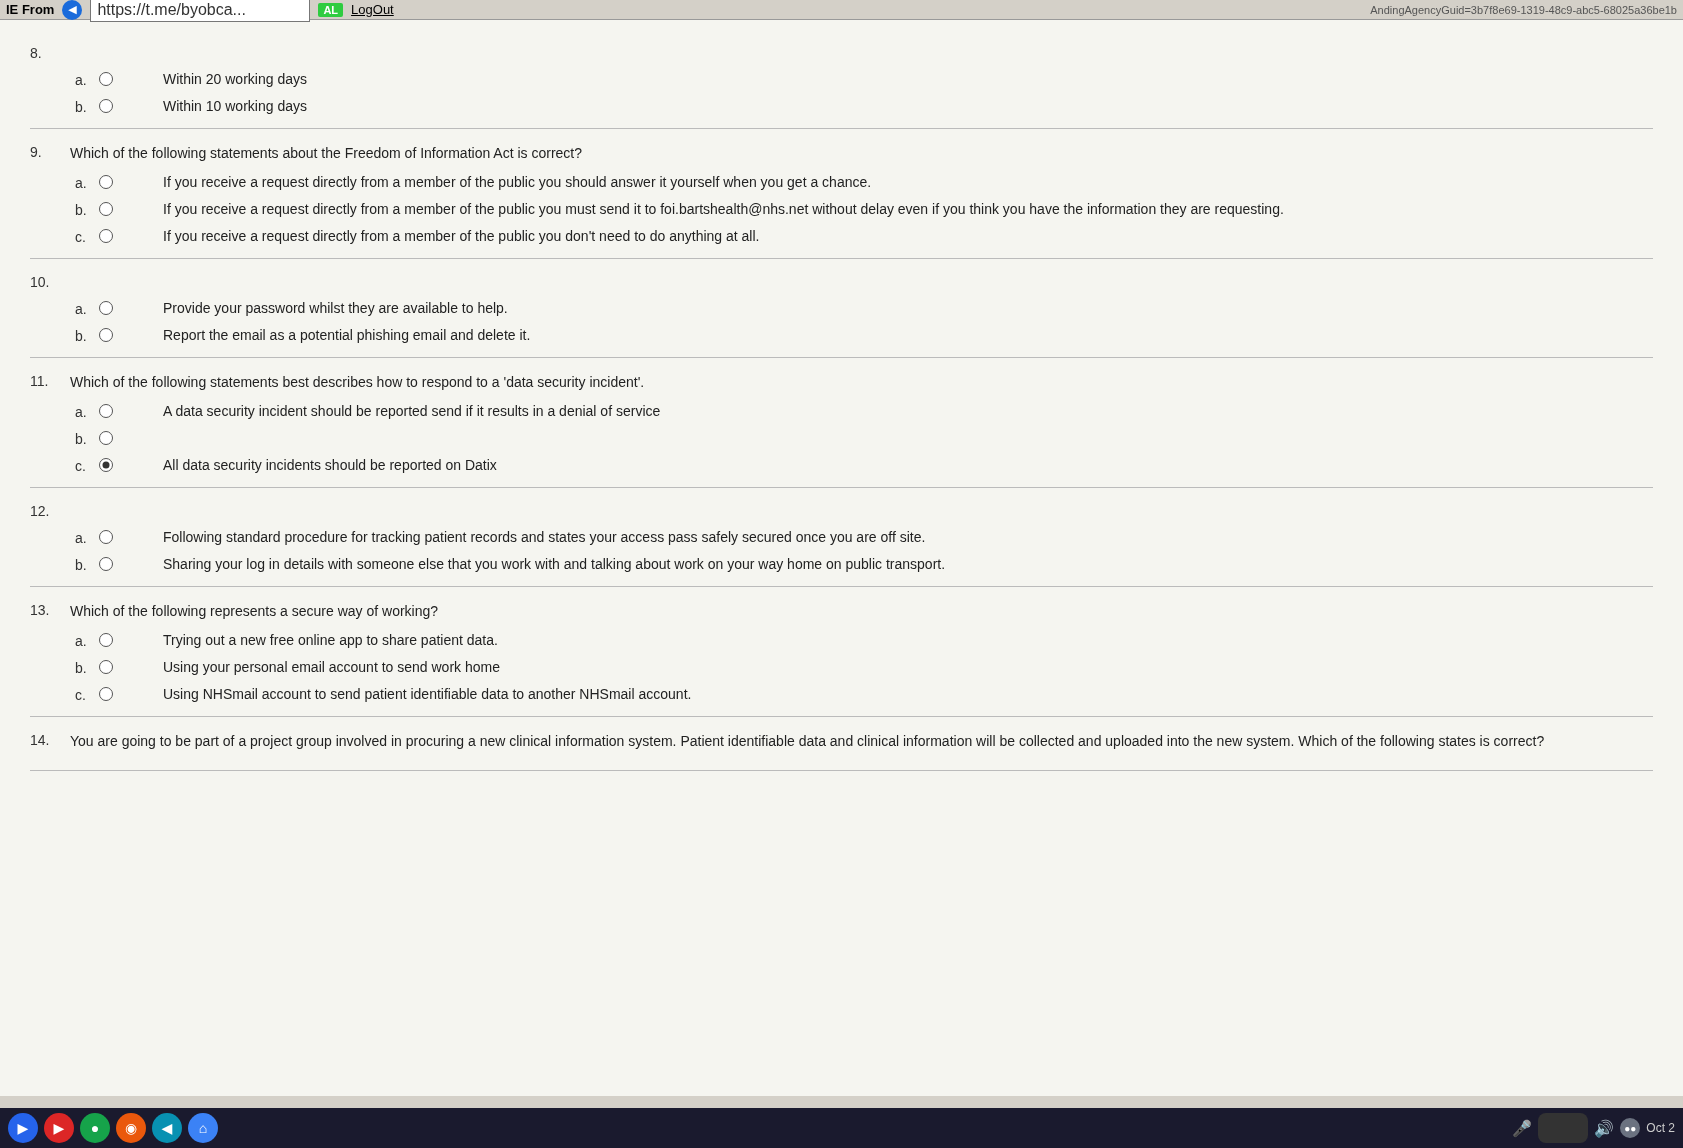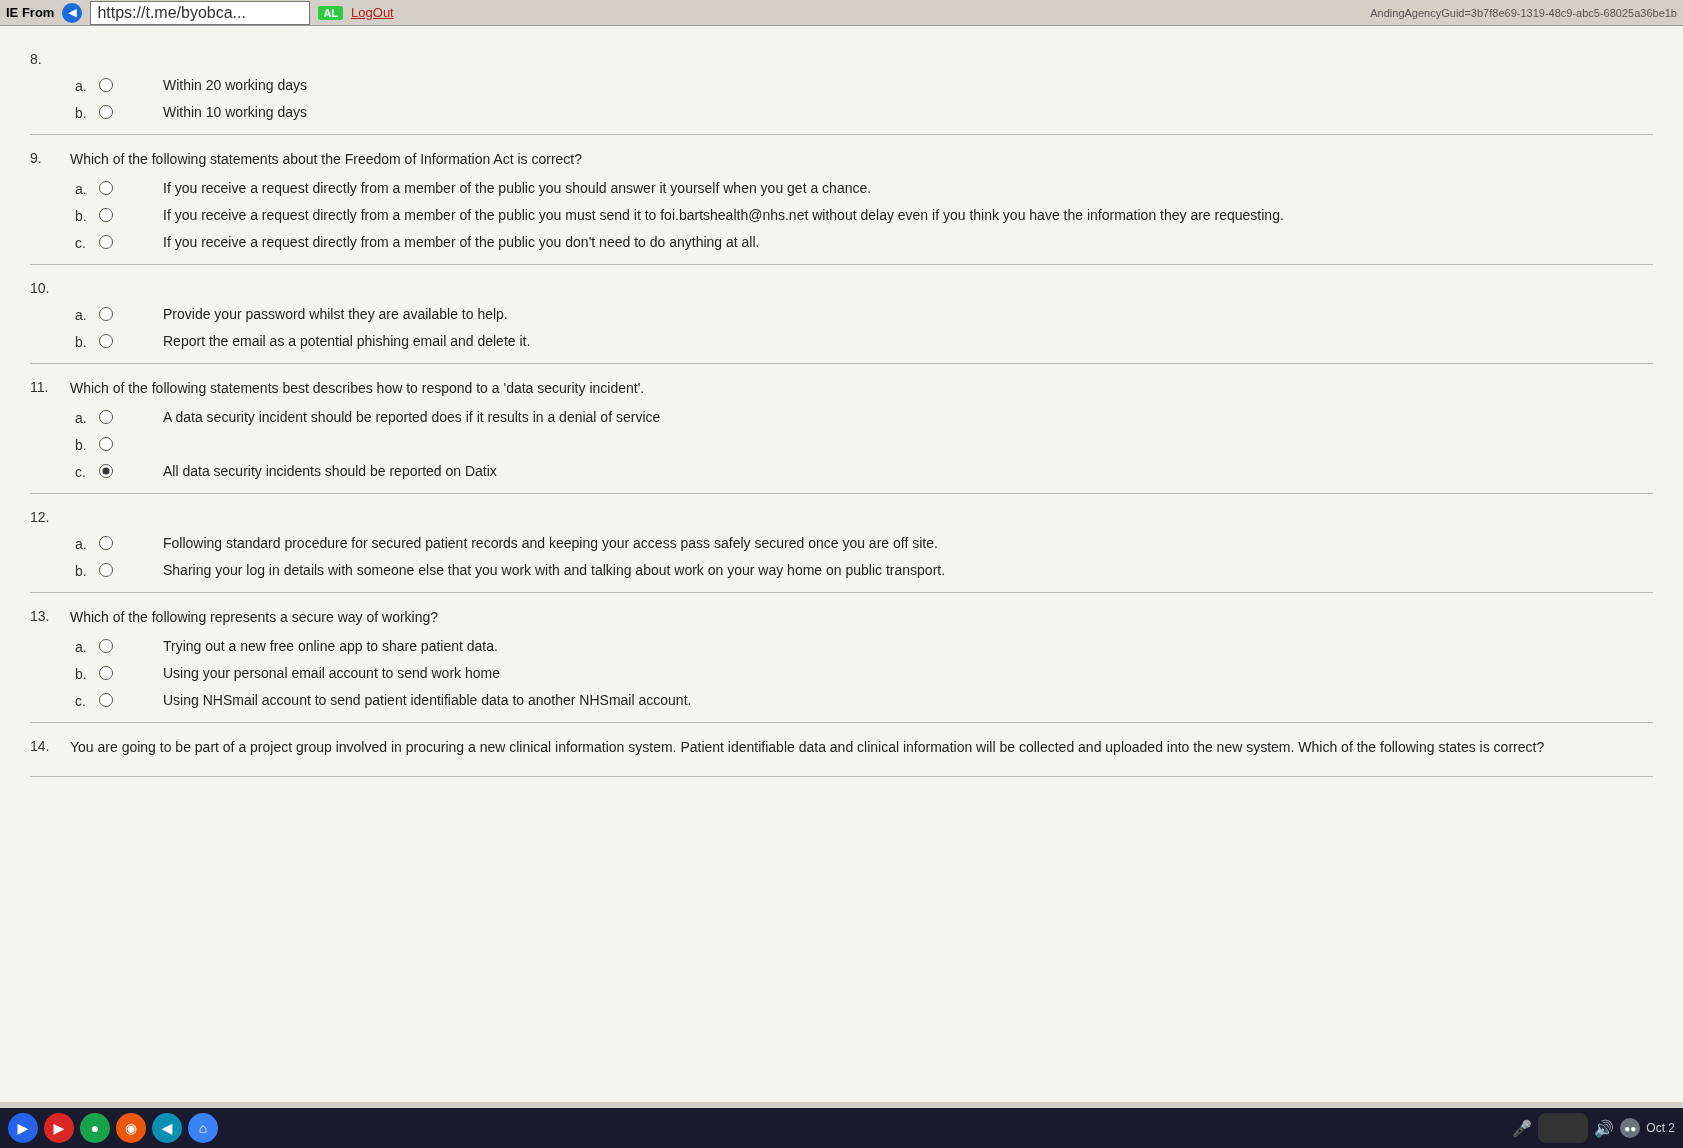--- a/index.html
+++ b/index.html
@@ -11,21 +11,21 @@
       overflow-x: hidden;
     }
 
     
     .top-bar {
       background: #d4d0c8;
       border-bottom: 1px solid #999;
       display: flex;
       align-items: center;
       padding: 2px 6px;
-      height: 26px;
+      height: 20px;
       gap: 8px;
     }
     .top-bar-label {
       font-size: 13px;
       font-weight: bold;
       color: #000;
     }
     .browser-icon {
       width: 20px;
       height: 20px;
@@ -48,21 +48,21 @@
     .al-badge {
       background: #2ecc40;
       color: white;
       font-size: 11px;
       font-weight: bold;
       padding: 1px 5px;
       border-radius: 2px;
     }
     .logout-btn {
       font-size: 13px;
-      color: #b91c1c;
+      color: #000000;
       cursor: pointer;
       text-decoration: underline;
     }
     .guid-text {
       font-size: 11px;
       color: #555;
       margin-left: auto;
     }
 
     
@@ -253,42 +253,42 @@
     </div>
     <div class="question-block">
       <div class="question-row">
         <span class="question-num">11.</span>
         <span class="question-text">Which of the following statements best describes how to respond to a 'data security incident'.</span>
       </div>
       <div class="answers">
         <div class="answer-row">
           <span class="answer-label">a.</span>
           <span class="radio-circle"></span>
-          <span class="answer-text">A data security incident should be reported does if it results in a denial of service</span>
+          <span class="answer-text">A data security incident should be reported send if it results in a denial of service</span>
         </div>
         <div class="answer-row">
           <span class="answer-label">b.</span>
           <span class="radio-circle"></span>
         </div>
         <div class="answer-row">
           <span class="answer-label">c.</span>
           <span class="radio-circle selected"></span>
           <span class="answer-text">All data security incidents should be reported on Datix</span>
         </div>
       </div>
     </div>
     <div class="question-block">
       <div class="question-row">
         <span class="question-num">12.</span>
       </div>
       <div class="answers">
         <div class="answer-row">
           <span class="answer-label">a.</span>
           <span class="radio-circle"></span>
-          <span class="answer-text">Following standard procedure for secured patient records and keeping your access pass safely secured once you are off site.</span>
+          <span class="answer-text">Following standard procedure for tracking patient records and states your access pass safely secured once you are off site.</span>
         </div>
         <div class="answer-row">
           <span class="answer-label">b.</span>
           <span class="radio-circle"></span>
           <span class="answer-text">Sharing your log in details with someone else that you work with and talking about work on your way home on public transport.</span>
         </div>
       </div>
     </div>
     <div class="question-block">
       <div class="question-row">

